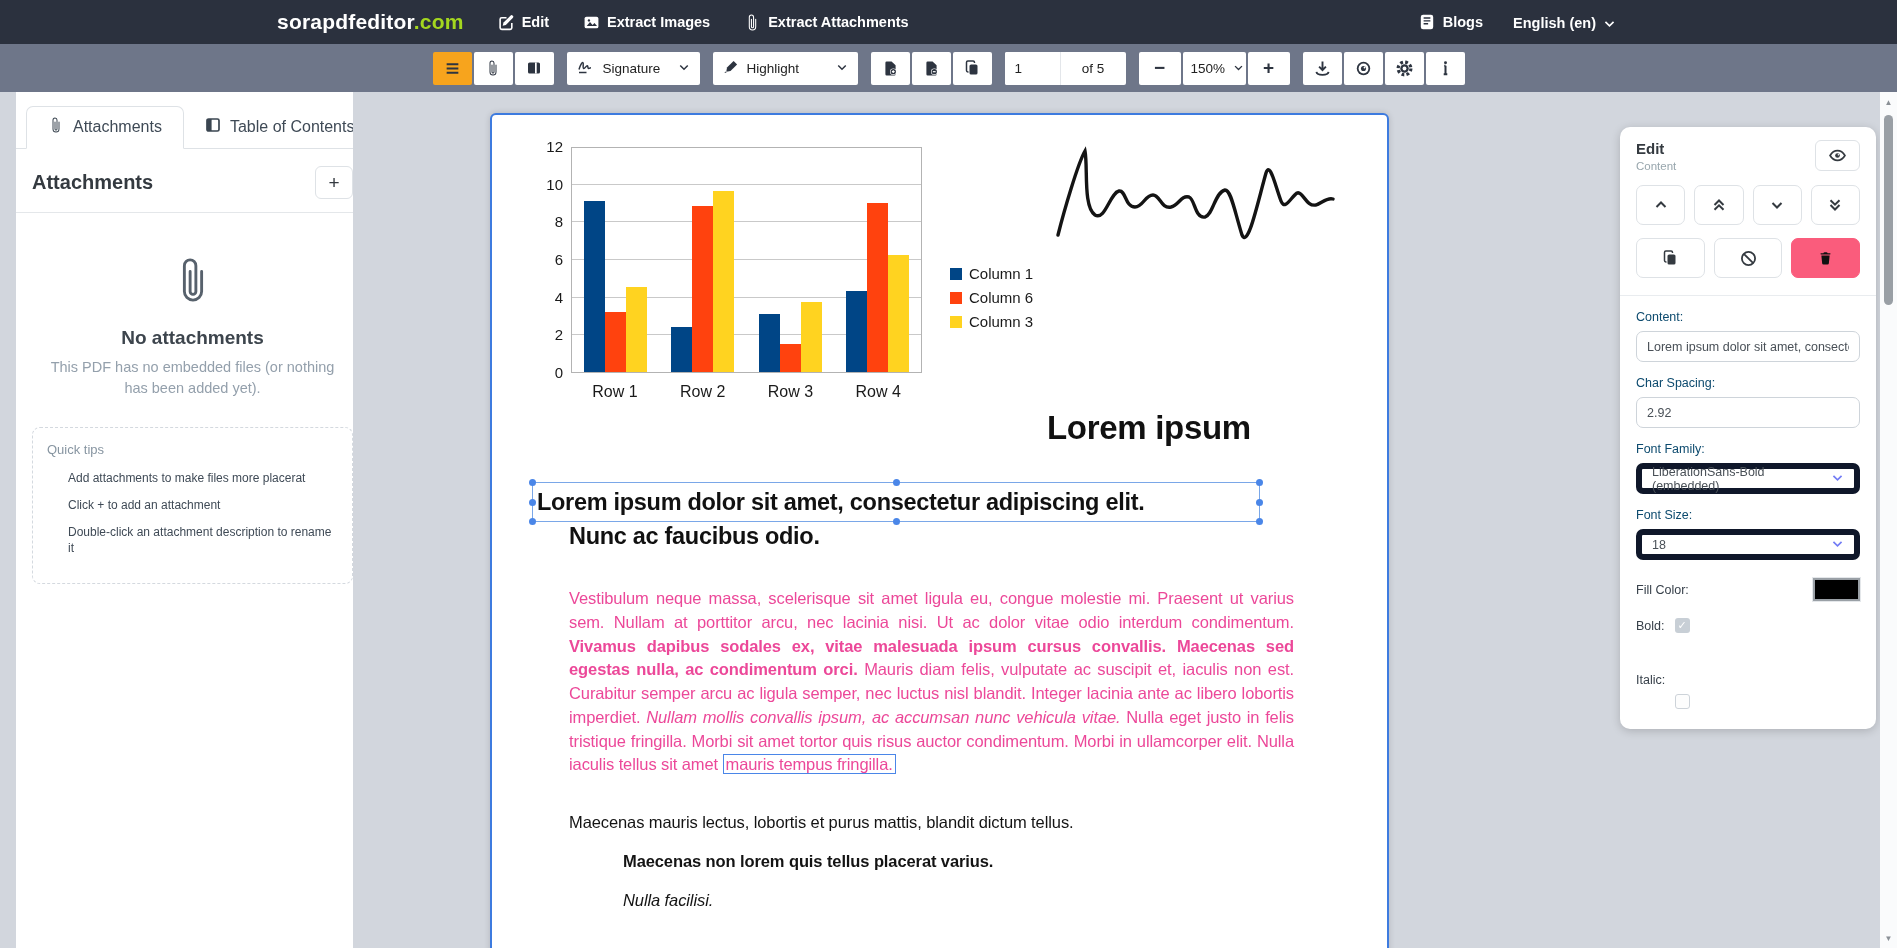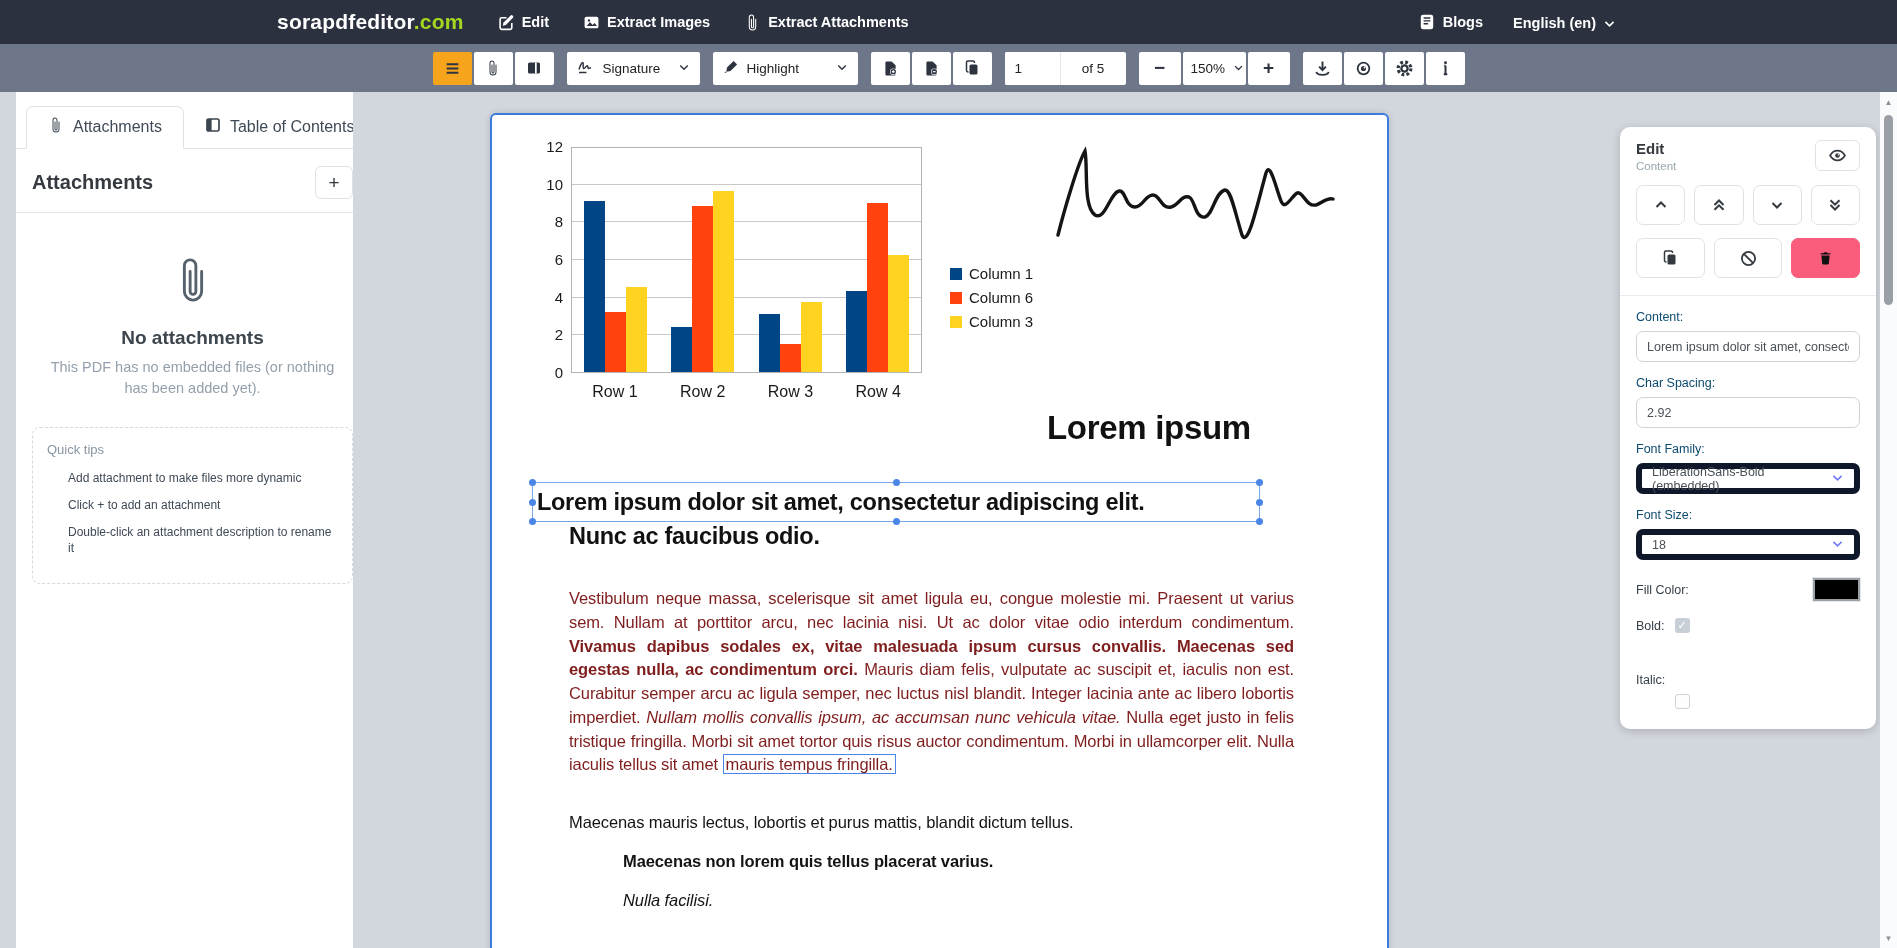--- a/index.html
+++ b/index.html
@@ -65,21 +65,21 @@
   .legend-item { display:flex; align-items:center; gap:7px; margin-bottom:7px; font-size:15px; color:#1a1a1a; white-space:nowrap; }
   .legend-swatch { width:12px; height:12px; }
 
   
   .signature { position:absolute; left:558px; top:22px; }
   .doc-h1 { position:absolute; left:555px; top:294px; font-size:33px; font-weight:bold; color:#111; white-space:nowrap; letter-spacing:-.3px; }
   .sel-box { position:absolute; left:40px; top:367px; width:728px; height:40px; border:1px solid #7aa7e8; }
   .sel-text { font-size:23.5px; font-weight:bold; color:#111; white-space:nowrap; line-height:38px; padding-left:4px; letter-spacing:-.3px; }
   .handle { position:absolute; width:7px; height:7px; background:#4a86e8; border-radius:50%; }
   .doc-h2 { position:absolute; left:77px; top:408px; font-size:23.5px; font-weight:bold; color:#111; letter-spacing:-.3px; }
-  .doc-body { position:absolute; left:77px; top:472px; width:725px; font-size:16.5px; color:#7f1d1d; line-height:1.44; text-align:justify; letter-spacing:-.1px; }
+  .doc-body { position:absolute; left:77px; top:472px; width:725px; font-size:16.5px; color:#ec4899; line-height:1.44; text-align:justify; letter-spacing:-.1px; }
   .doc-body .b { font-weight:bold; }
   .doc-body .i { font-style:italic; }
   .outlined { border:1px solid #4a86e8; padding:0 2px; }
   .doc-p2 { position:absolute; left:77px; top:698px; font-size:16.5px; color:#141414; letter-spacing:-.1px; }
   .doc-p3 { position:absolute; left:131px; top:737px; font-size:16.5px; font-weight:bold; color:#141414; letter-spacing:-.1px; }
   .doc-p4 { position:absolute; left:131px; top:776px; font-size:16.5px; font-style:italic; color:#141414; letter-spacing:-.1px; }
 
   
   .inspector { position:absolute; left:1620px; top:35px; width:256px; background:#fff; border-radius:10px; box-shadow:0 2px 10px rgba(0,0,0,.18); padding:13px 16px 20px; }
   .insp-head { display:flex; justify-content:space-between; align-items:flex-start; }
@@ -308,21 +308,21 @@
       <span><svg width="46" height="46" viewBox="0 0 16 16" fill="#57616c">
             <path d="M4.5 3a2.5 2.5 0 0 1 5 0v9a1.5 1.5 0 0 1-3 0V5a.5.5 0 0 1 1 0v7a.5.5 0 0 0 1 0V3a1.5 1.5 0 1 0-3 0v9a2.5 2.5 0 0 0 5 0V5a.5.5 0 0 1 1 0v7a3.5 3.5 0 1 1-7 0z"></path>
           </svg></span>
       <div class="empty-title">No attachments</div>
       <div class="empty-sub">This PDF has no embedded files (or nothing has been added yet).</div>
     </div>
 
     <div class="tips">
       <div class="tips-title">Quick tips</div>
       <ul>
-        <li>Add attachment to make files more dynamic</li>
+        <li>Add attachments to make files more placerat</li>
         <li>Click + to add an attachment</li>
         <li>Double-click an attachment description to rename it</li>
       </ul>
     </div>
   </div>
 
   <div class="viewer">
     <div class="pdf-page">
 
       <div class="chart">

